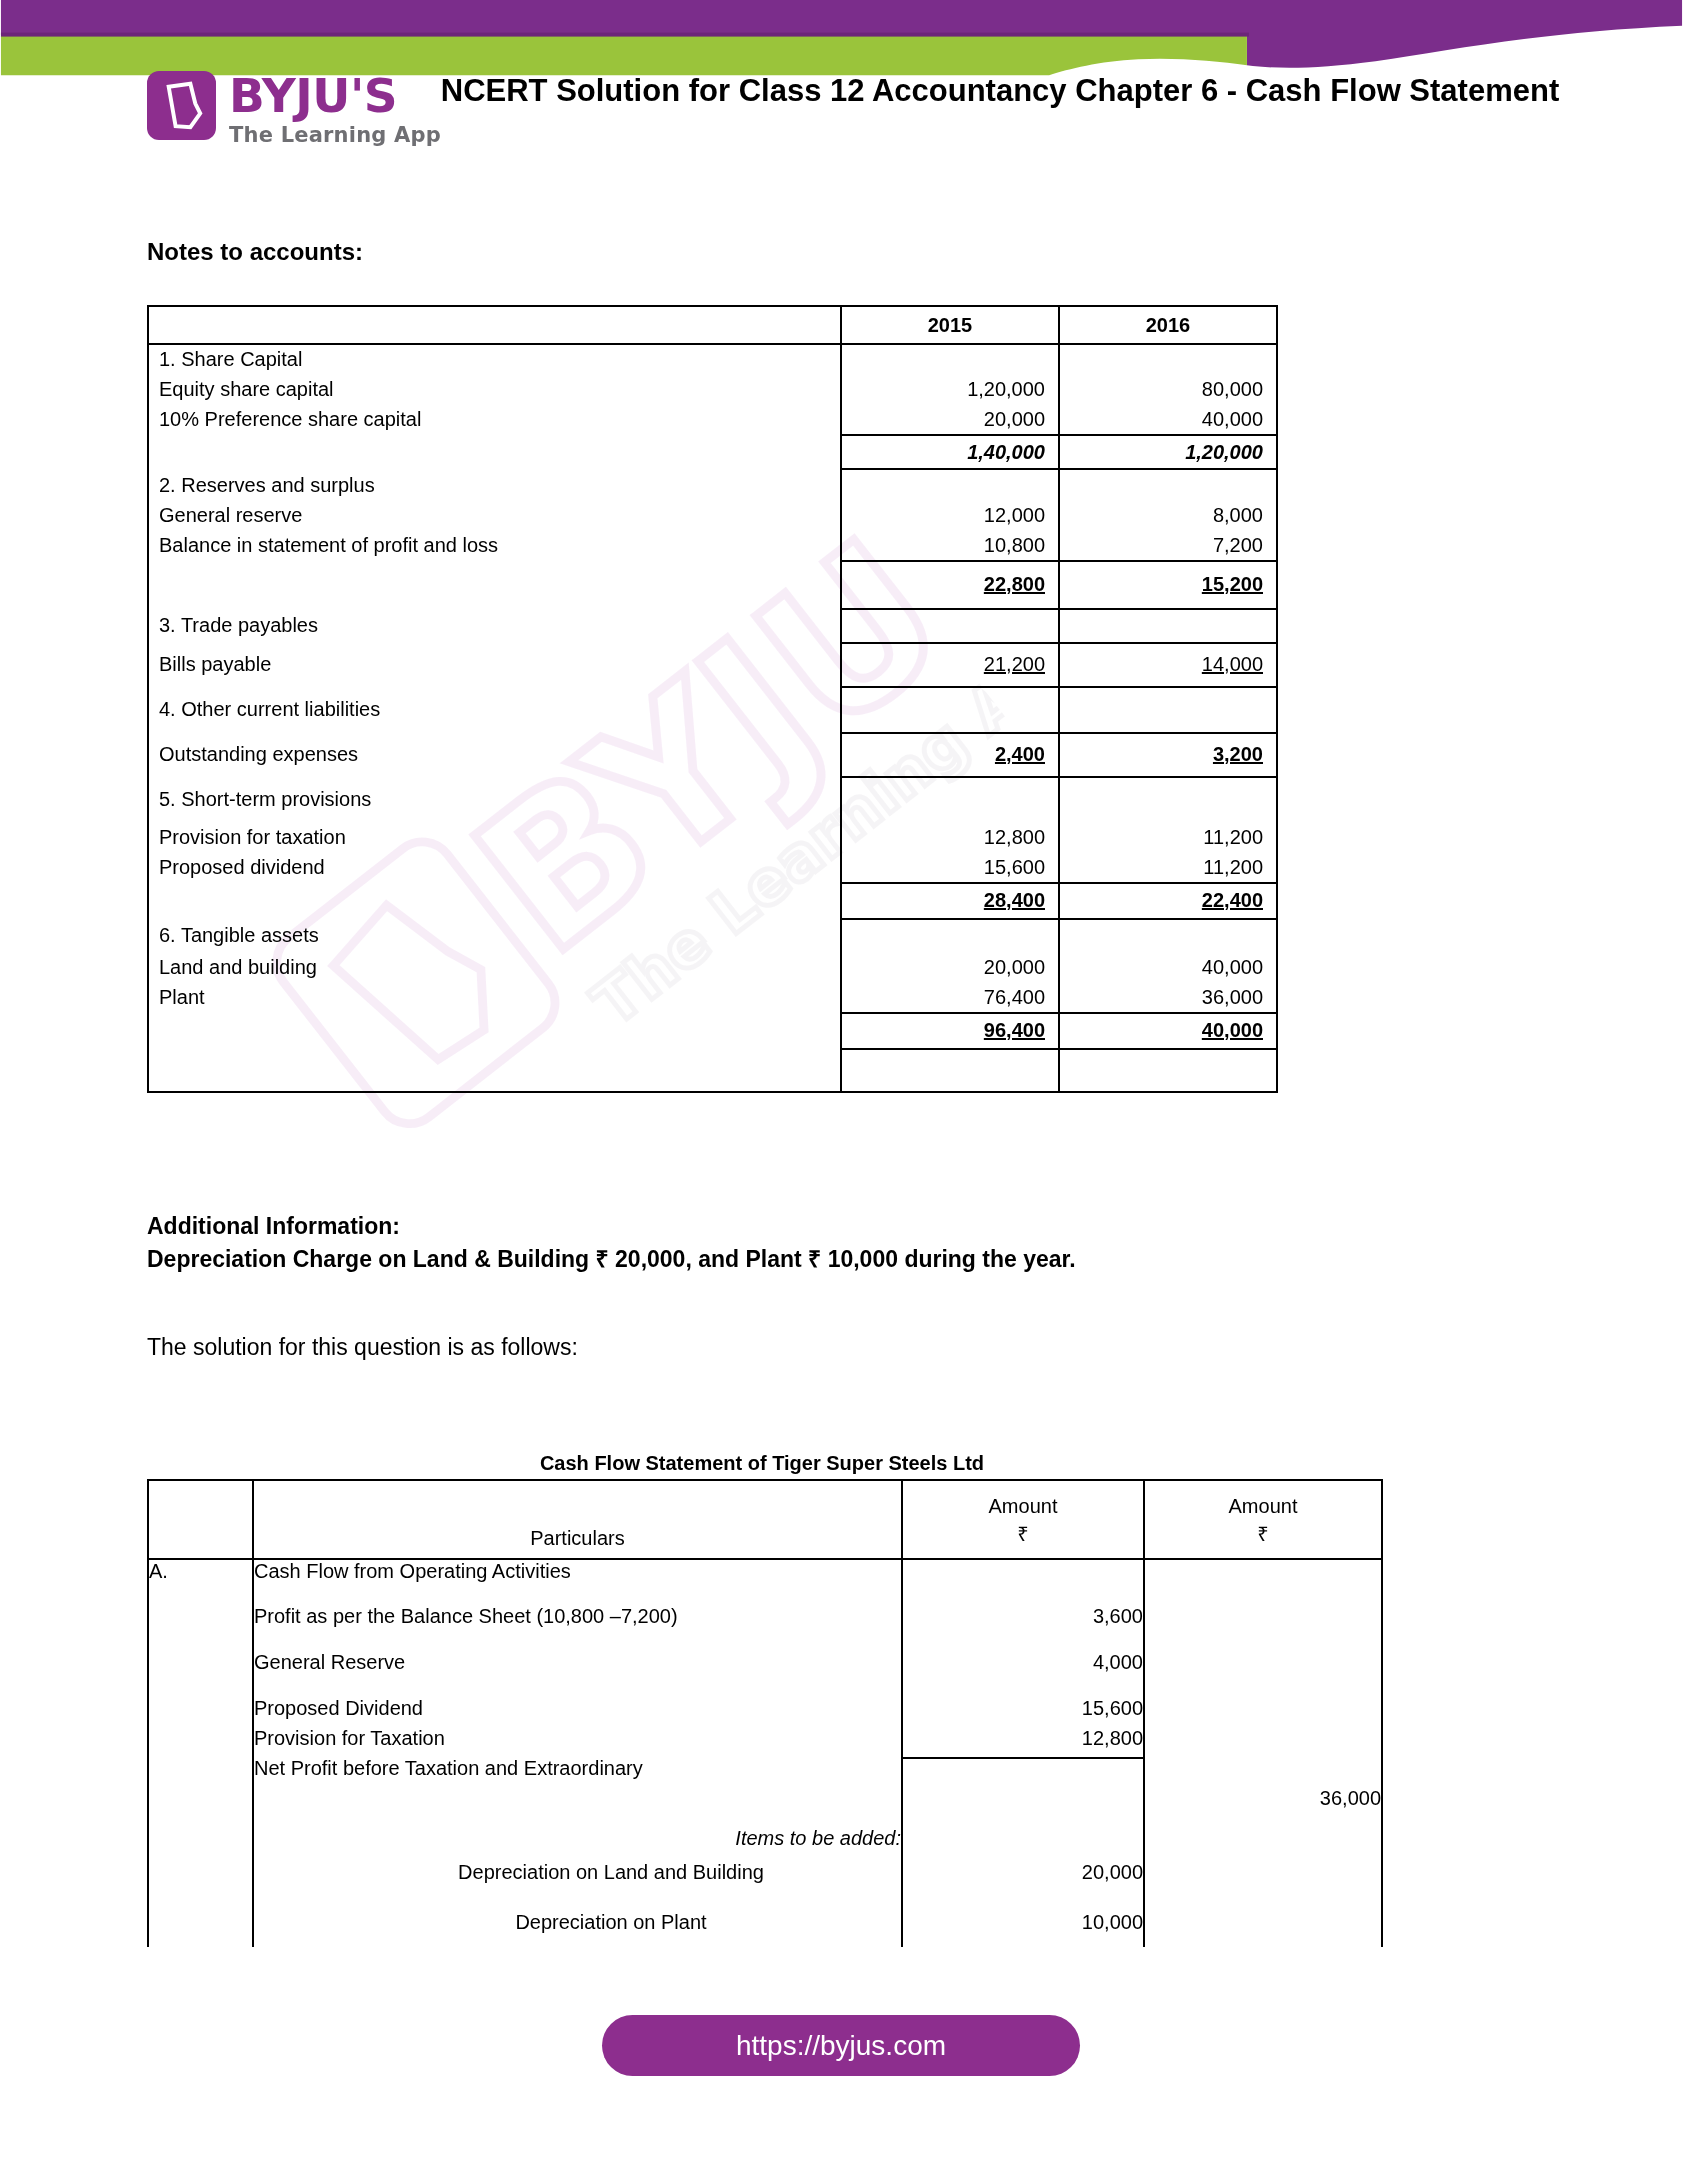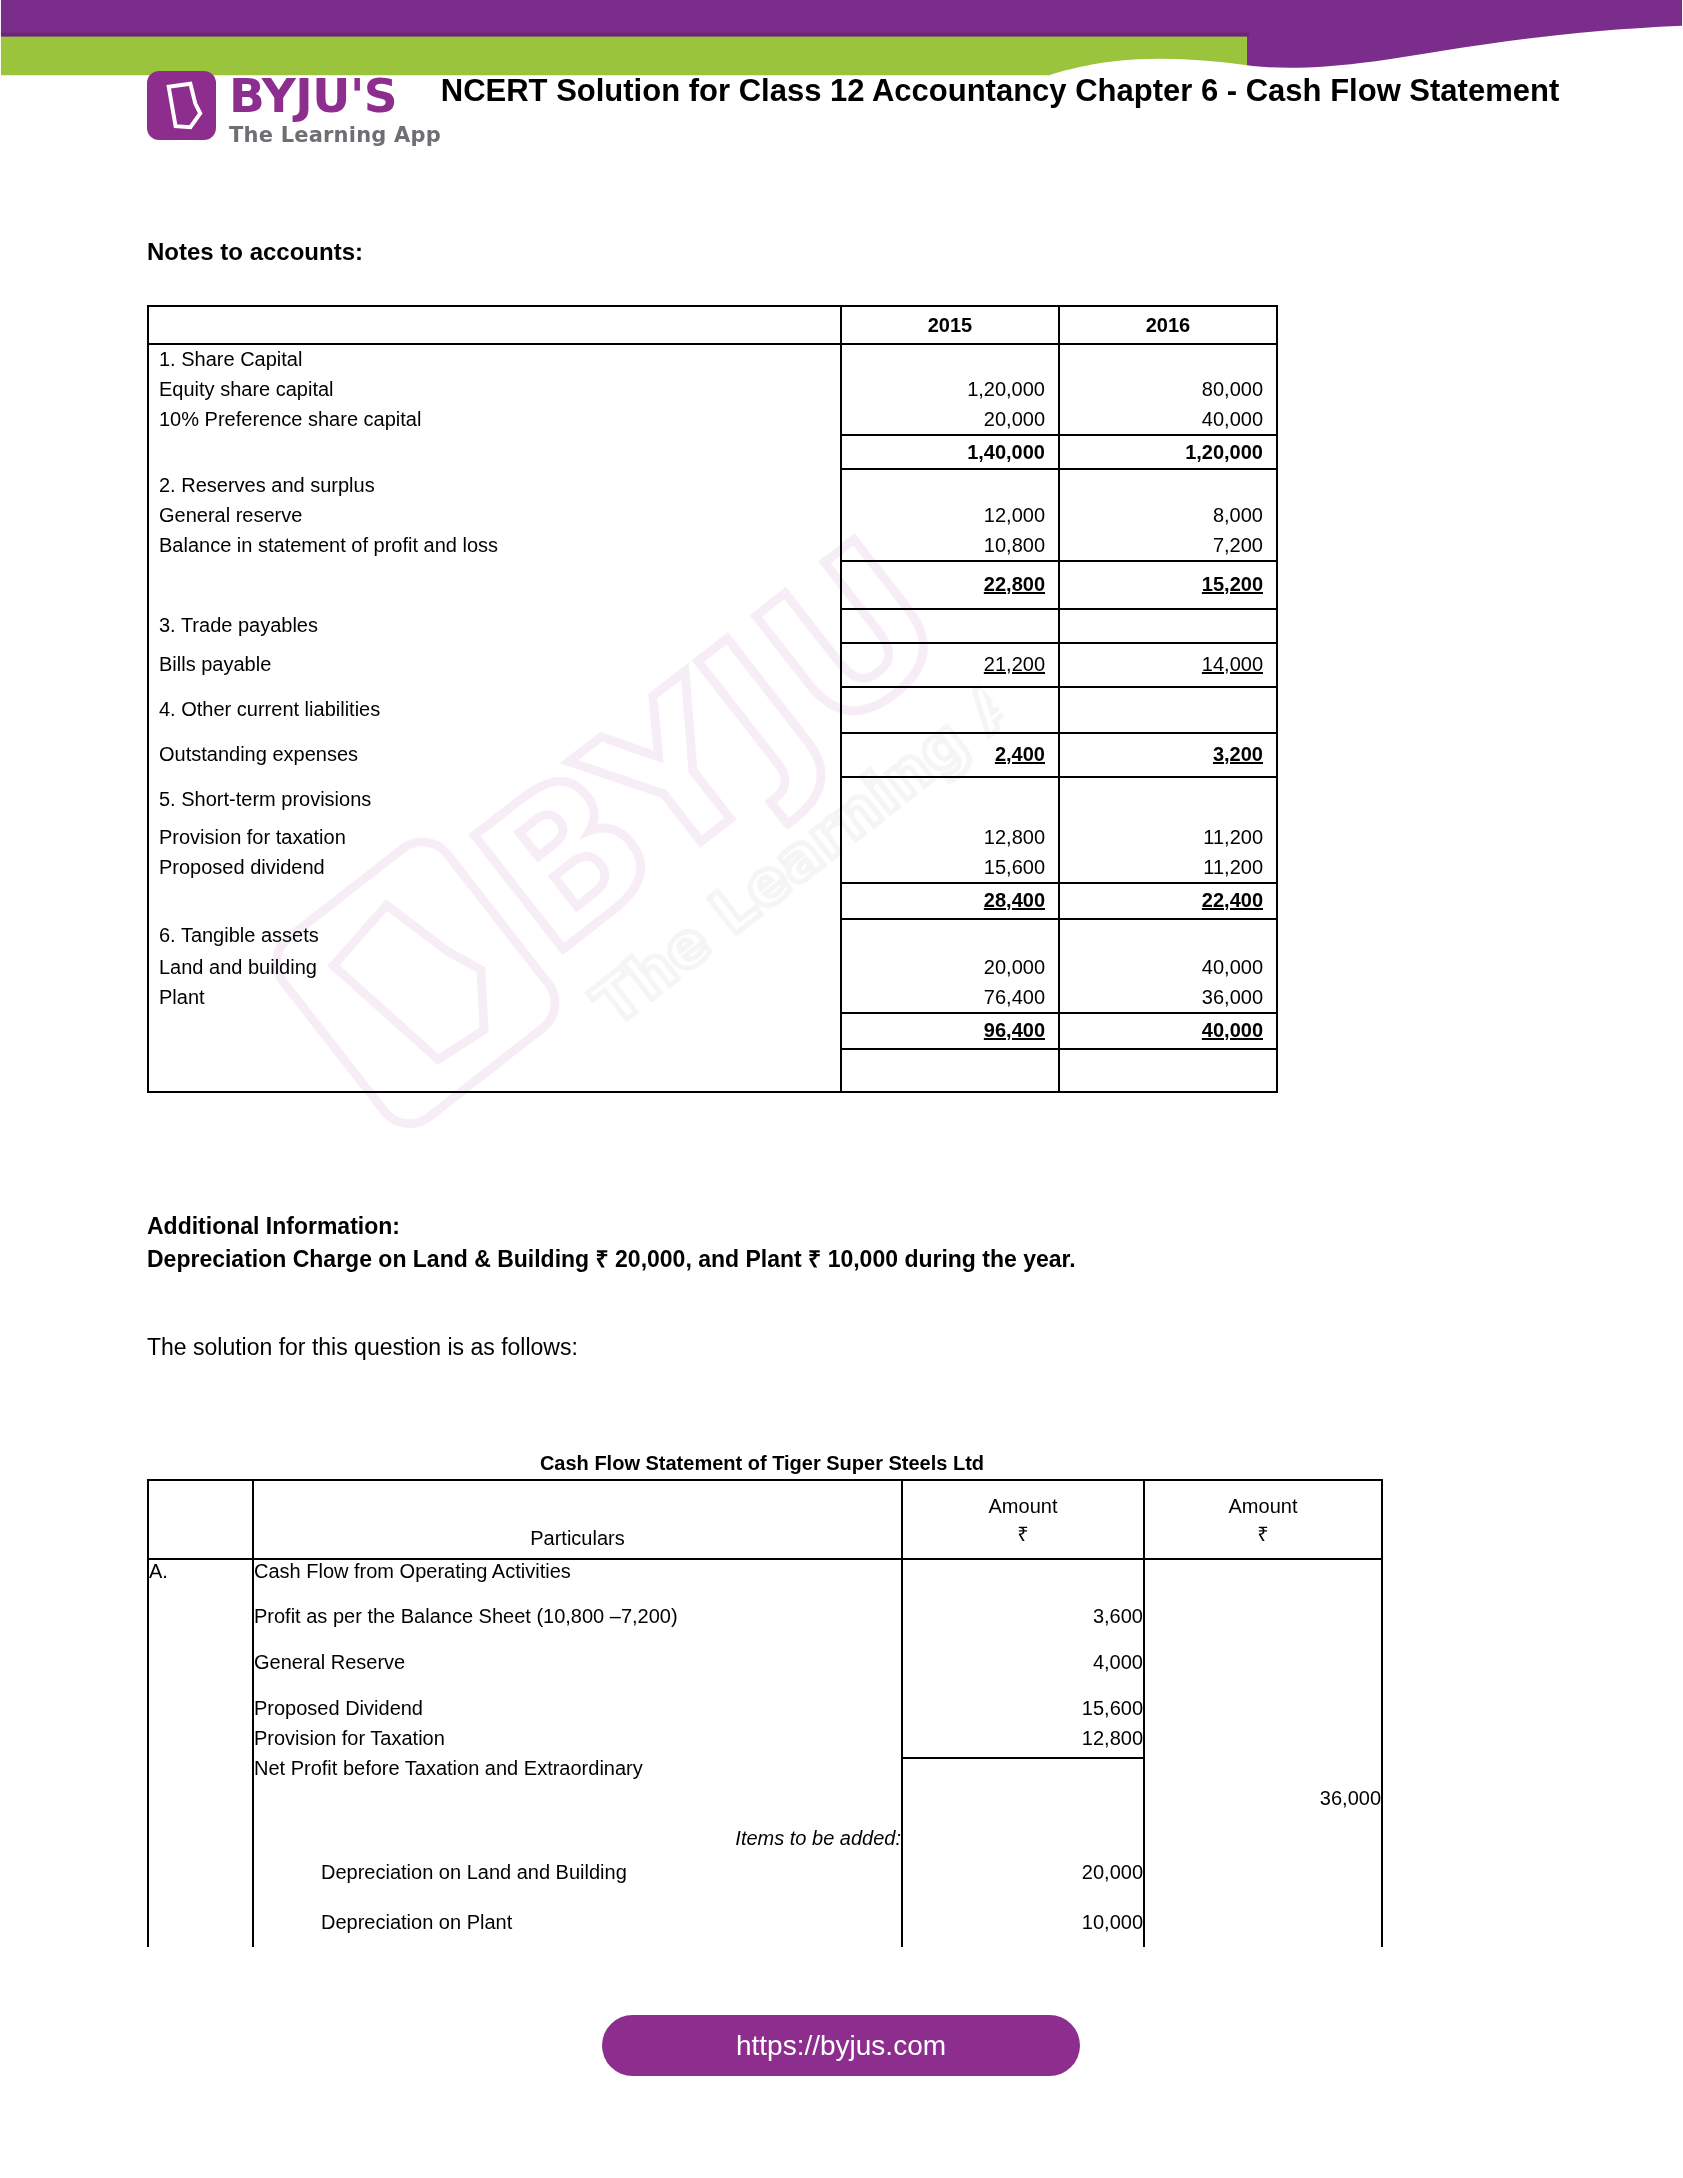--- a/index.html
+++ b/index.html
@@ -163,21 +163,21 @@
   }
   .notes-table .c-label { width: 681px; padding-left: 10px; text-align: left; }
   .notes-table .c-num   { width: 216px; padding-right: 13px; text-align: right; }
   .nt-vsep { border-left: 2px solid #000; }
 
   .nt-hdr td { height: 36px; font-weight: bold; text-align: center !important; padding-right:0 !important; }
   .nt-hdr { border-bottom: 2px solid #000; }
 
   
   .rule-top-num { box-shadow: inset 0 2px 0 0 #000; text-decoration: underline; }
-  .rule-both-num { box-shadow: inset 0 2px 0 0 #000, inset 0 -2px 0 0 #000; }
+  .rule-both-num { box-shadow: inset 0 2px 0 0 #000, inset 0 -2px 0 0 #000; font-style: italic; }
   .bold-num { font-weight: bold; }
 
   
   .cf-table {
     position: absolute;
     left: 147px;
     top: 1479px;
     width: 1230px;
     border: 2px solid #000;
     border-bottom: none;
@@ -193,21 +193,21 @@
     vertical-align: middle;
     text-align: center;
     font-weight: normal;
     padding-left: 0 !important;
     padding-right: 0 !important;
     line-height: 28px;
   }
   .cf-hdr { border-bottom: 2px solid #000; }
   .cf-hdr .cf-c-part { vertical-align: bottom; padding-bottom: 6px; }
   .cf-italic { font-style: italic; text-align: right; }
-  .cf-indent { padding-left: 67px !important; }
+  .cf-indent { padding-left: 67px !important; text-align: center; }
   .cf-rule-top { box-shadow: inset 0 2px 0 0 #000; }
 
   
   .footer-pill {
     position: absolute;
     left: 602px;
     top: 2015px;
     width: 478px;
     height: 61px;
     background: #8d2e8e;

